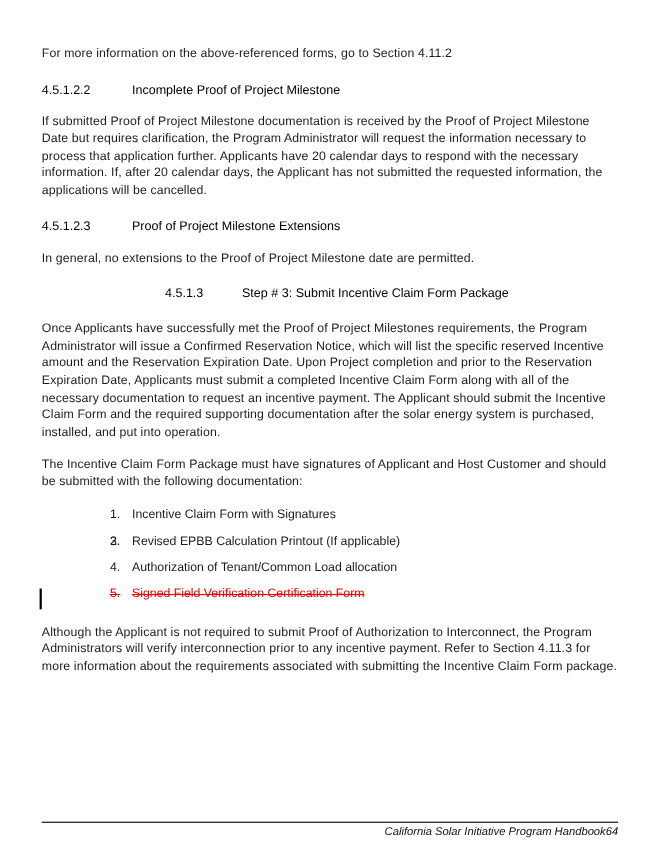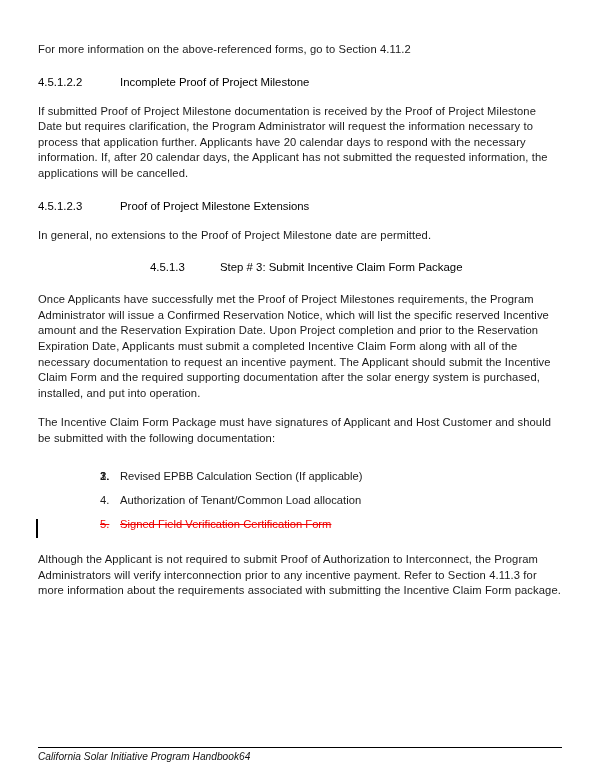--- a/index.html
+++ b/index.html
@@ -120,21 +120,21 @@
     width: 524px;
   }
   .footer-rule {
     width: 100%;
     height: 0;
     border-top: 1.6px solid #000;
     margin-bottom: 3px;
   }
   .footer-row {
     display: flex;
-    justify-content: flex-start;
+    justify-content: flex-end;
     align-items: baseline;
     font-size: 10.2px;
     font-style: italic;
     color: #111;
   }
   .footer-page {
     font-weight: normal;
   }
 </style>
 </head>
@@ -178,27 +178,28 @@
 
     <div class="gap-md"></div>
 
     <p class="para">The Incentive Claim Form Package must have signatures of Applicant and Host Customer and should be submitted with the following documentation:</p>
 
     <div class="gap-md"></div>
 
     <ol class="doclist">
       <li>
         <span class="marker">1.</span>
+        <span>Incentive Claim Form with Signatures</span>
       </li>
       <li>
         <span class="marker">2.</span>
       </li>
       <li>
         <span class="marker">3.</span>
-        <span>Revised EPBB Calculation Section (If applicable)</span>
+        <span>Revised EPBB Calculation Printout (If applicable)</span>
       </li>
       <li>
         <span class="marker">4.</span>
         <span>Authorization of Tenant/Common Load allocation</span>
       </li>
       <li class="struck">
         <span class="change-bar"></span>
         <span class="marker">5.</span>
         <span>Signed Field Verification Certification Form</span>
       </li>

